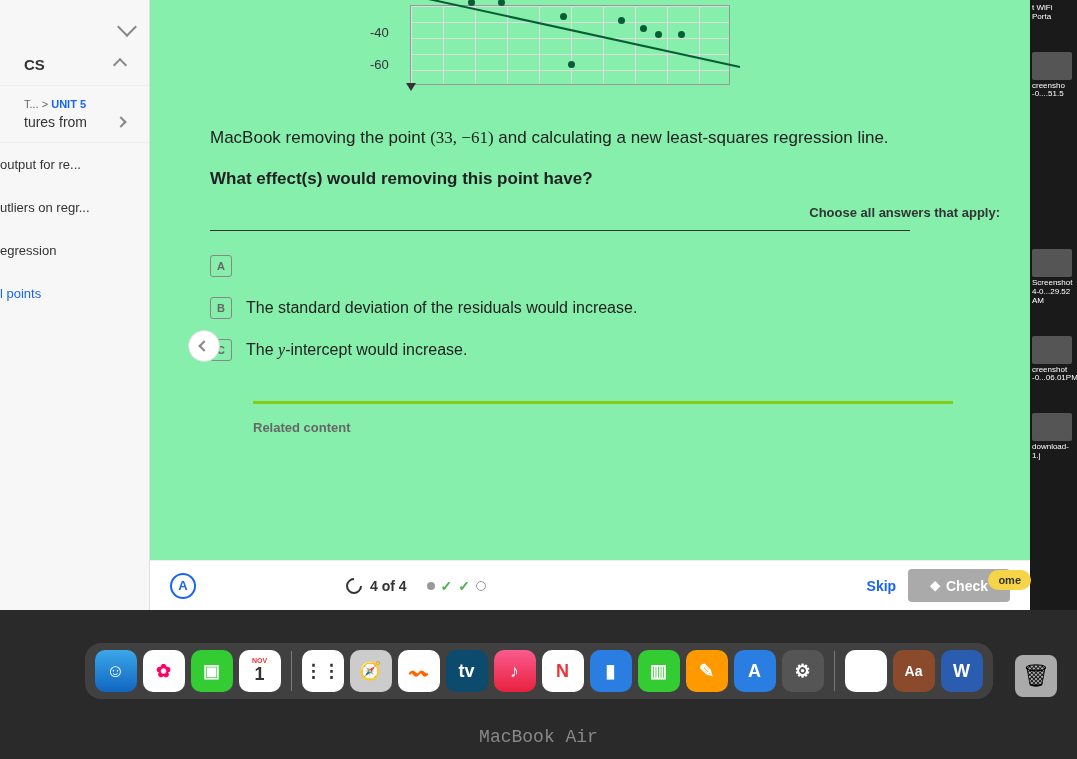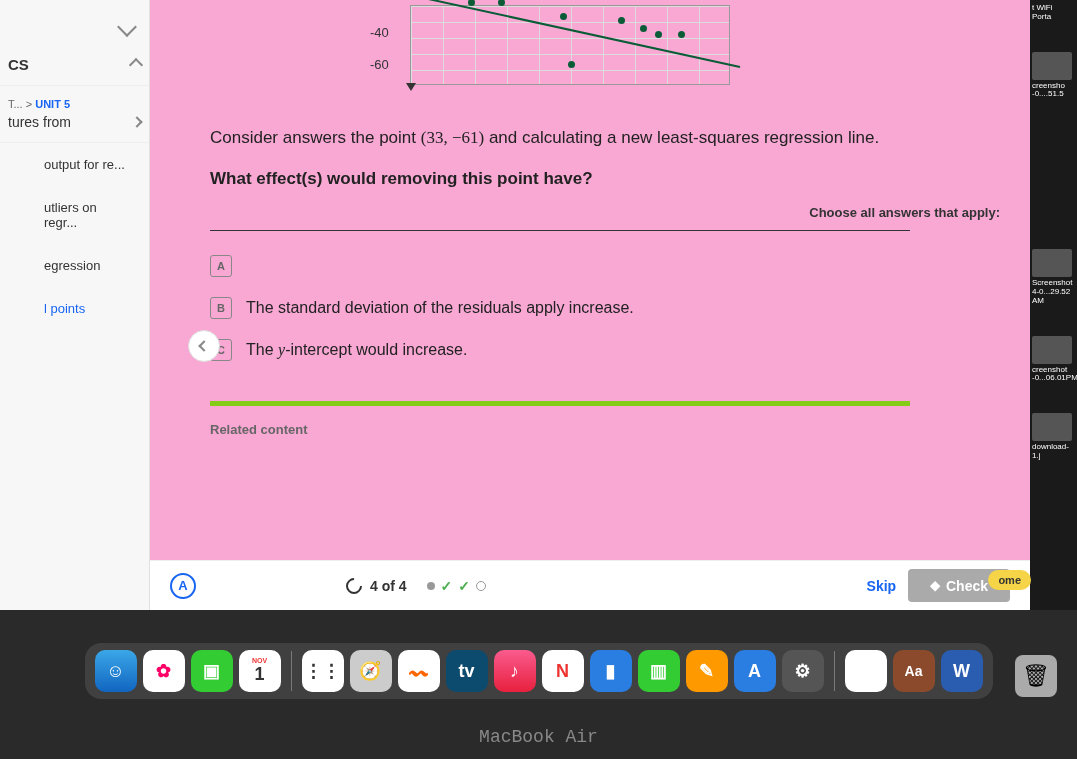--- a/index.html
+++ b/index.html
@@ -7,28 +7,28 @@
 
 .screen { position: absolute; top: 0; left: 0; width: 1030px; height: 610px; background: #f7f7f7; display: flex; }
 
 .sidebar { width: 150px; background: #f7f7f7; border-right: 1px solid #e0e0e0; padding-top: 10px; }
 .sidebar-top { display: flex; justify-content: flex-end; padding: 10px 15px; }
 .chevron { width: 14px; height: 14px; border-right: 2px solid #888; border-bottom: 2px solid #888; }
 .chevron-down { transform: rotate(45deg); }
 .chevron-up { transform: rotate(-135deg); }
 .chevron-right { transform: rotate(-45deg); }
 .chevron-left { transform: rotate(135deg); }
-.sidebar-section { padding: 12px 8px; border-bottom: 1px solid #eee; display: flex; justify-content: space-between; align-items: center; font-size: 14px; color: #333; }
+.sidebar-section { padding: 12px 24px; border-bottom: 1px solid #eee; display: flex; justify-content: space-between; align-items: center; font-size: 14px; color: #333; }
 .sidebar-section.cs { font-weight: 600; font-size: 15px; }
 .breadcrumb { font-size: 11px; color: #666; }
 .breadcrumb .unit { color: #1865f2; font-weight: 600; }
-.nav-item { padding: 14px 20px; font-size: 13px; color: #333; cursor: pointer; margin-left: 24px; }
+.nav-item { padding: 14px 0; font-size: 13px; color: #333; cursor: pointer; }
 .nav-item.active { color: #1865f2; }
 
-.main { flex: 1; background: #f9a8d4; padding: 0 30px 0 30px; position: relative; overflow: hidden; }
+.main { flex: 1; background: #86efac; padding: 0 30px 0 30px; position: relative; overflow: hidden; }
 .back-float { position: absolute; left: 188px; top: 330px; width: 32px; height: 32px; border-radius: 50%; background: #fff; border: 1px solid #ddd; display: flex; align-items: center; justify-content: center; cursor: pointer; }
 
 .chart-area { margin: 5px 0 20px 180px; }
 .chart { position: relative; width: 380px; height: 100px; }
 .chart-grid { position: absolute; left: 50px; top: 0; width: 320px; height: 80px; border: 1px solid #999; background-image: linear-gradient(#ddd 1px, transparent 1px), linear-gradient(90deg, #ddd 1px, transparent 1px); background-size: 32px 16px; }
 .y-label { position: absolute; left: 10px; font-size: 13px; color: #333; }
 .y-axis-arrow { position: absolute; left: 46px; top: 78px; width: 0; height: 0; border-left: 5px solid transparent; border-right: 5px solid transparent; border-top: 8px solid #333; }
 .y-axis-line { position: absolute; left: 50px; top: 0; width: 2px; height: 82px; background: #333; }
 .trend-line { position: absolute; left: 50px; top: -10px; width: 340px; height: 90px; }
 .trend-line line { stroke: #0a5c36; stroke-width: 2; }
@@ -39,21 +39,21 @@
 .prompt .math { font-family: Georgia, serif; }
 .question { font-size: 17px; font-weight: 700; color: #222; margin-bottom: 16px; }
 .instruction { font-size: 13px; font-weight: 600; color: #333; margin-bottom: 10px; text-align: right; }
 .divider { border-top: 1px solid #333; margin-bottom: 14px; width: 700px; }
 .answers { margin-bottom: 30px; }
 .answer { display: flex; align-items: center; gap: 14px; padding: 10px 0; cursor: pointer; }
 .answer-box { width: 22px; height: 22px; border: 1.5px solid #888; border-radius: 3px; display: flex; align-items: center; justify-content: center; font-size: 11px; font-weight: 600; color: #666; }
 .answer-text { font-size: 16px; color: #222; }
 .answer-text .math { font-family: Georgia, serif; font-style: italic; }
 
-.related { font-size: 13px; font-weight: 600; color: #666; padding-top: 16px; border-top: 5px solid #84cc16; width: 700px; }
+.related { font-size: 13px; font-weight: 600; color: #666; padding-top: 16px; border-top: 3px solid #84cc16; width: 700px; margin-left: 43px; }
 
 .footer-bar { position: absolute; bottom: 0; left: 0; right: 0; height: 50px; display: flex; align-items: center; padding: 0 20px; border-top: 1px solid #eee; background: #fff; }
 .footer-icon { width: 26px; height: 26px; border: 2px solid #1865f2; border-radius: 50%; display: flex; align-items: center; justify-content: center; color: #1865f2; font-weight: bold; font-size: 13px; }
 .retry { margin-left: 150px; display: flex; align-items: center; gap: 8px; font-size: 14px; font-weight: 600; color: #333; }
 .retry-icon { width: 16px; height: 16px; border: 2px solid #333; border-radius: 50%; border-top-color: transparent; transform: rotate(45deg); position: relative; }
 .progress-dots { margin-left: 12px; display: flex; gap: 6px; align-items: center; }
 .dot { width: 8px; height: 8px; border-radius: 50%; background: #999; }
 .check-mark { color: #4caf50; font-size: 14px; }
 .circle-o { width: 10px; height: 10px; border: 1.5px solid #999; border-radius: 50%; }
 .skip-btn { margin-left: auto; margin-right: 12px; color: #1865f2; font-weight: 600; font-size: 14px; cursor: pointer; }
@@ -116,32 +116,32 @@
         <div class="point" style="left:258px;top:12px"></div>
         <div class="point" style="left:280px;top:20px"></div>
         <div class="point" style="left:295px;top:26px"></div>
         <div class="point" style="left:318px;top:26px"></div>
         <div class="point" style="left:208px;top:56px"></div>
       </div>
     </div>
 
     <div class="content">
       <p class="prompt">
-        <span>Consider answers the point </span><span class="math">(33, −61)</span><span> and calculating a new least-squares regression line.</span>
+        <span>MacBook removing the point </span><span class="math">(33, −61)</span><span> and calculating a new least-squares regression line.</span>
       </p>
       <p class="question">What effect(s) would removing this point have?</p>
       <p class="instruction">Choose all answers that apply:</p>
       <div class="divider"></div>
       <div class="answers">
         <div class="answer">
           <div class="answer-box">A</div>
         </div>
         <div class="answer">
           <div class="answer-box">B</div>
-          <div class="answer-text">The standard deviation of the residuals apply increase.</div>
+          <div class="answer-text">The standard deviation of the residuals would increase.</div>
         </div>
         <div class="answer">
           <div class="answer-box">C</div>
           <div class="answer-text">
             <span>The </span><span class="math">y</span><span>-intercept would increase.</span>
           </div>
         </div>
       </div>
       <div class="related">Related content</div>
     </div>

